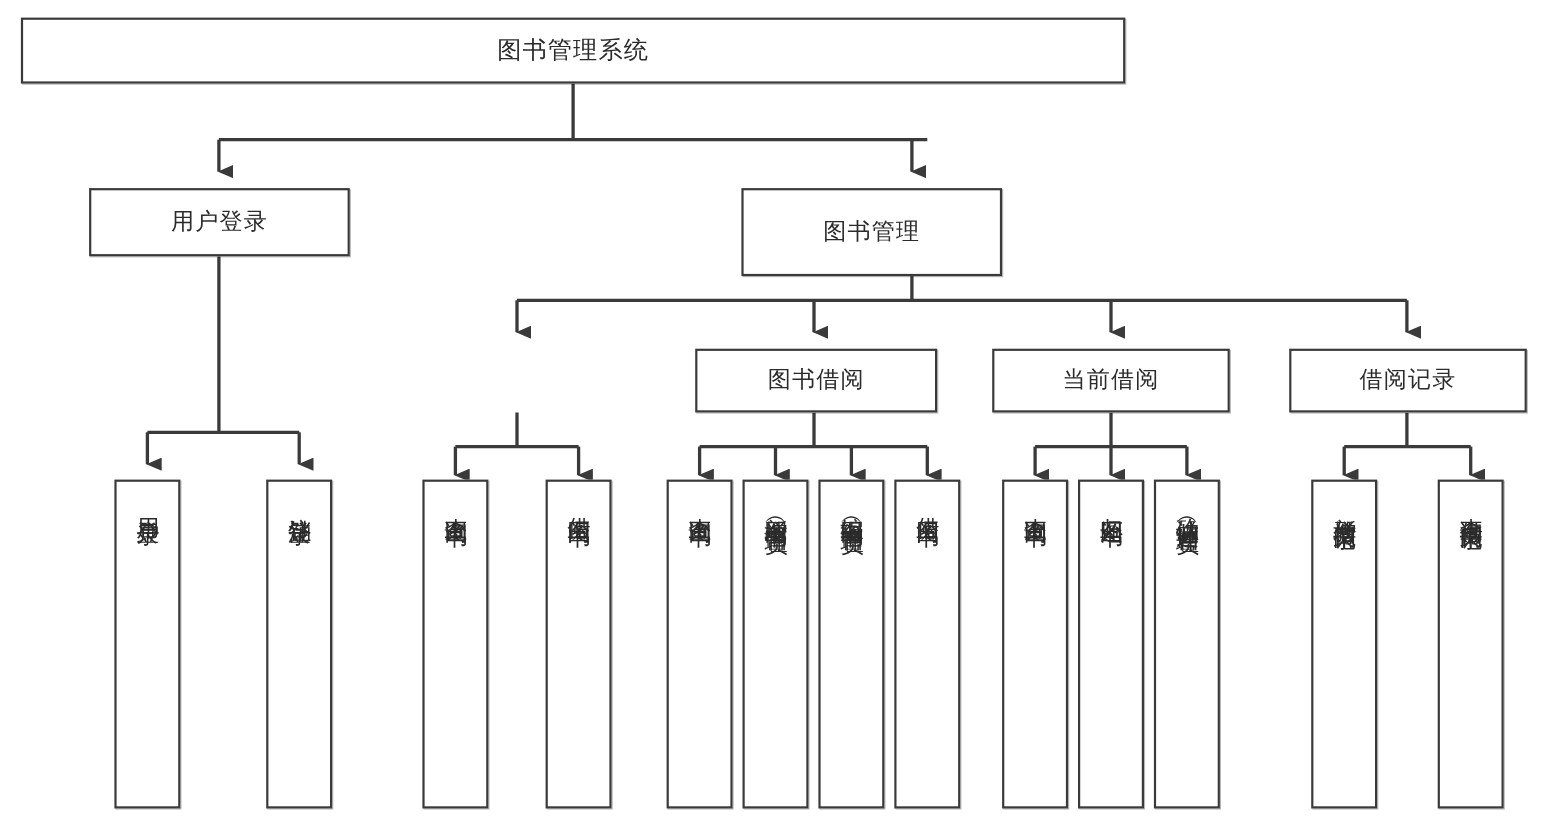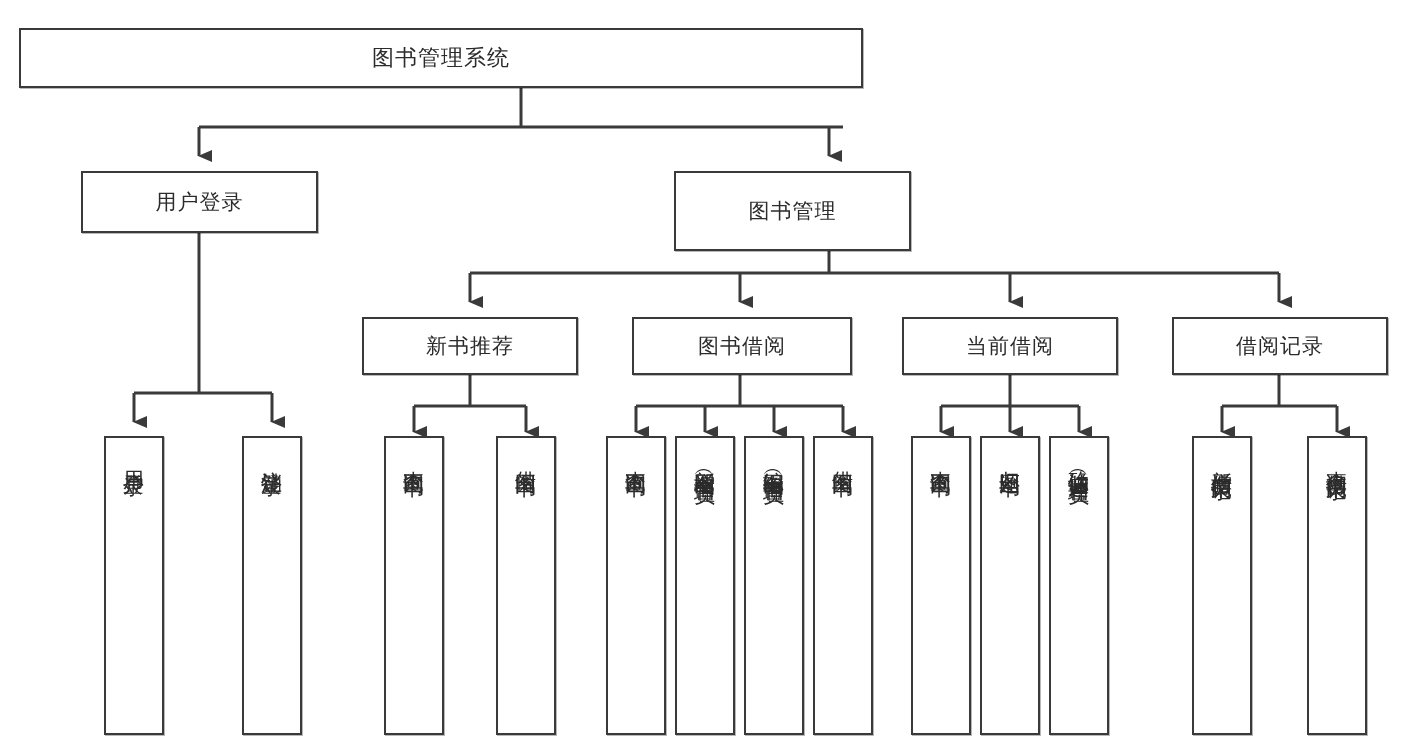--- a/index.html
+++ b/index.html
@@ -117,34 +117,31 @@
       <path d="M1010,406 L1010,432" marker-end="url(#arw)"></path>
       <path d="M1079,406 L1079,432" marker-end="url(#arw)"></path>
 
       <path d="M1279,375 L1279,406"></path>
       <path d="M1222,406 L1337,406"></path>
       <path d="M1222,406 L1222,432" marker-end="url(#arw)"></path>
       <path d="M1337,406 L1337,432" marker-end="url(#arw)"></path>
     </g>
   </svg>
 
-  <div class="node root" style="left:19px; top:28px; width:844px; height:60px;">
+  <div class="node root" style="left:19px; top:16px; width:1004px; height:60px;">
     <span class="cap">图书管理系统</span>
   </div>
 
   <div class="node" style="left:81px; top:171px; width:237px; height:62px;">
     <span class="cap">用户登录</span>
   </div>
   <div class="node" style="left:674px; top:171px; width:237px; height:80px;">
     <span class="cap">图书管理</span>
   </div>
 
-  <div class="node" style="left:362px; top:317px; width:216px; height:58px;">
-    <span class="cap">新书推荐</span>
-  </div>
   <div class="node" style="left:632px; top:317px; width:220px; height:58px;">
     <span class="cap">图书借阅</span>
   </div>
   <div class="node" style="left:1172px; top:317px; width:216px; height:58px;">
     <span class="cap">借阅记录</span>
   </div>
   <div class="node" style="left:902px; top:317px; width:216px; height:58px;">
     <span class="cap">当前借阅</span>
   </div>
 

